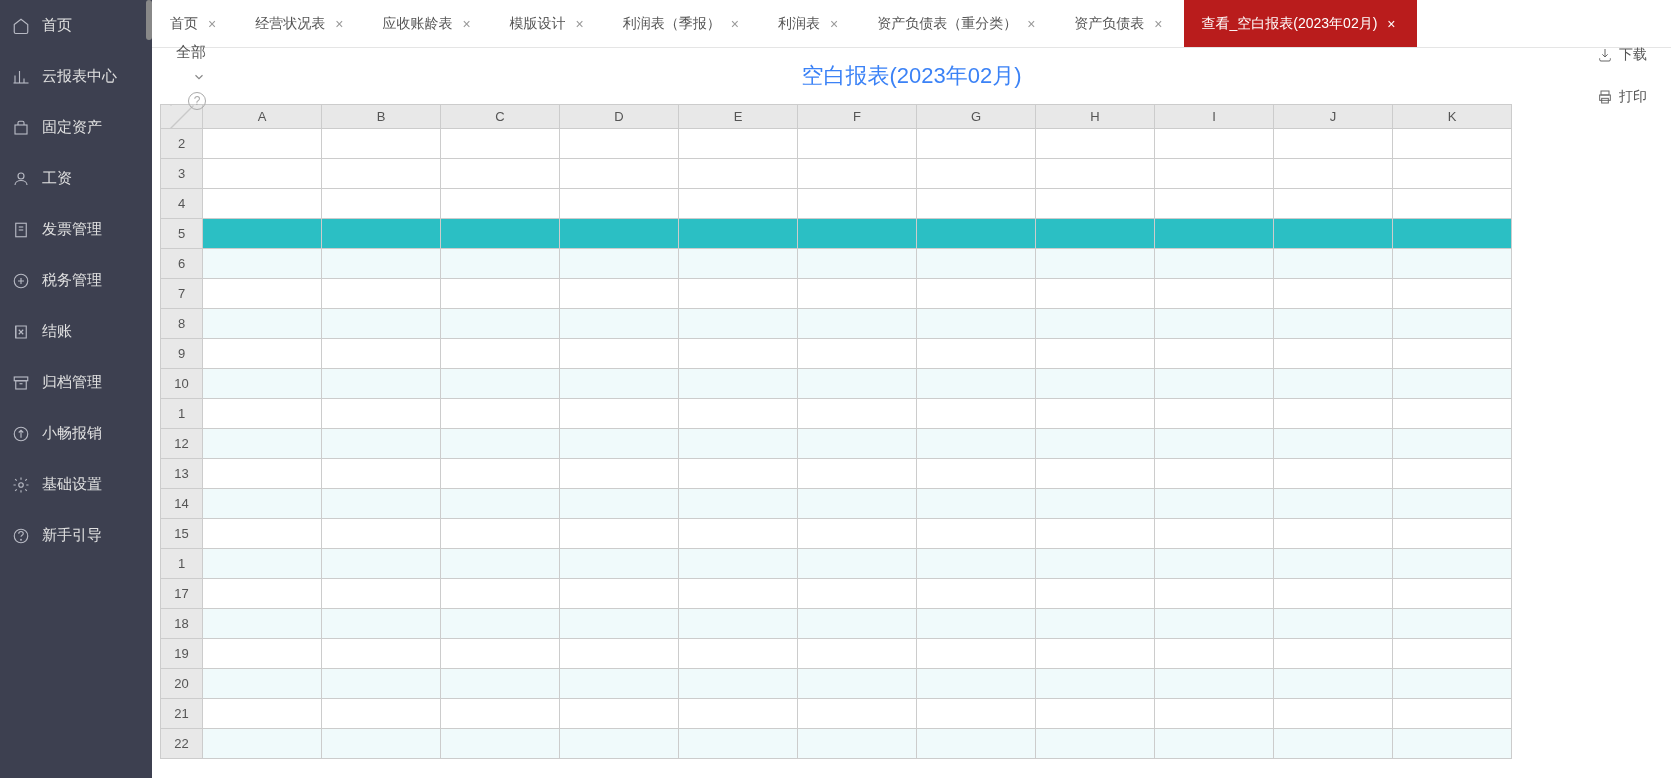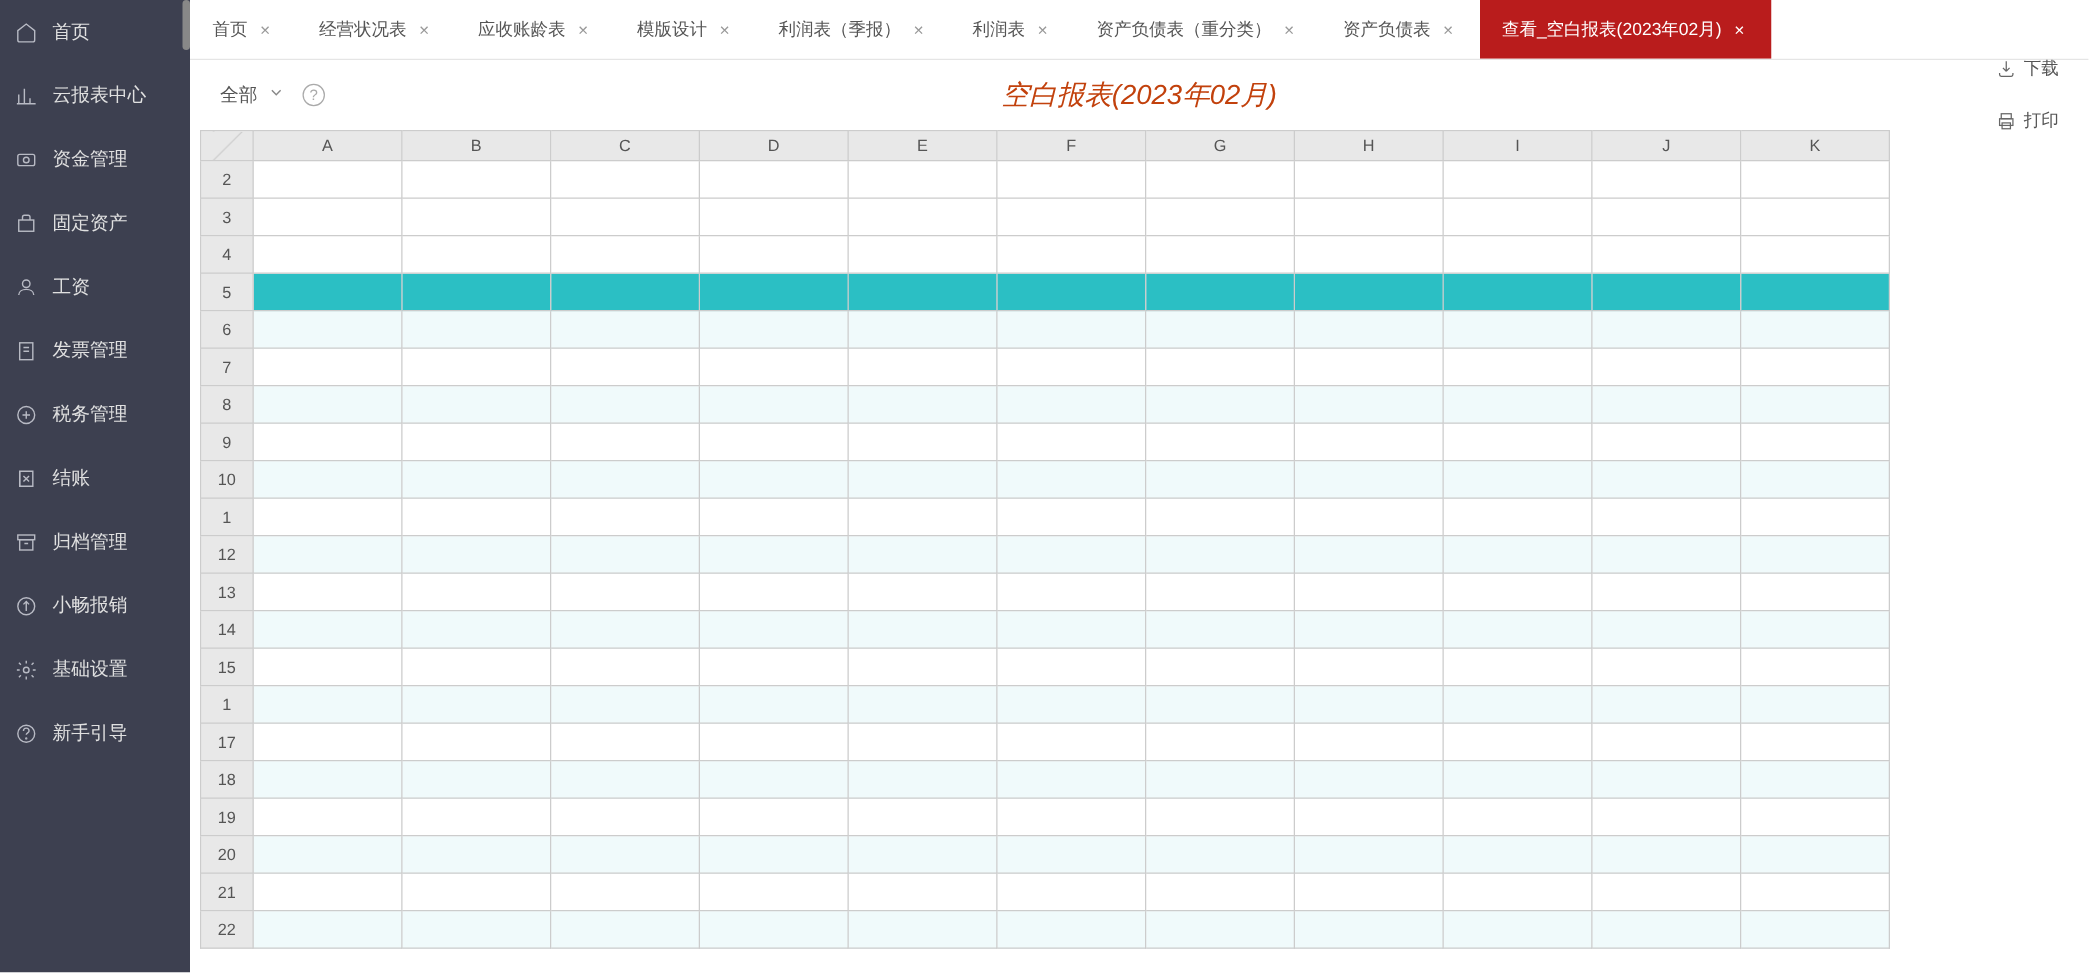--- a/index.html
+++ b/index.html
@@ -20,26 +20,26 @@
     
     .tabbar { display: flex; height: 48px; border-bottom: 1px solid #e5e5e5; align-items: stretch; overflow: hidden; }
     .tab { display: flex; align-items: center; padding: 0 18px; gap: 8px; cursor: pointer; font-size: 14px; color: #555; white-space: nowrap; border-right: 1px solid transparent; }
     .tab.active { background: #b91c1c; color: #fff; }
     .tab-close { font-size: 14px; color: #999; cursor: pointer; padding: 2px; }
     .tab.active .tab-close { color: #fff; }
     .tab:not(.closable) .tab-close { display: none; }
     
     
     .toolbar { display: flex; align-items: center; height: 56px; padding: 0 24px; position: relative; }
-    .filter-group { display: flex; align-items: flex-start; gap: 8px; }
+    .filter-group { display: flex; align-items: flex-end; gap: 8px; flex-direction: column; }
     .filter-text { font-size: 15px; color: #555; }
     .chevron-icon { width: 14px; height: 14px; }
     .chevron-icon svg { width: 14px; height: 14px; stroke: #888; fill: none; stroke-width: 2; }
     .help-icon { width: 18px; height: 18px; border: 1px solid #aaa; border-radius: 50%; display: inline-flex; align-items: center; justify-content: center; font-size: 12px; color: #aaa; margin-left: 6px; cursor: pointer; }
-    .page-title { position: absolute; left: 50%; transform: translateX(-50%); font-size: 22px; color: #c2410c; font-weight: 400; font-style: italic; }
+    .page-title { position: absolute; left: 50%; transform: translateX(-50%); font-size: 22px; color: #3b82f6; font-weight: 400; }
     .toolbar-actions { margin-left: auto; display: flex; gap: 24px; align-items: center; flex-direction: column; }
     .toolbar-btn { display: flex; align-items: center; gap: 6px; cursor: pointer; color: #555; font-size: 14px; }
     .toolbar-btn-icon { width: 16px; height: 16px; }
     .toolbar-btn-icon svg { width: 16px; height: 16px; stroke: #666; fill: none; stroke-width: 1.5; }
     
     
     .sheet-container { flex: 1; overflow: auto; padding-left: 8px; }
     .sheet { border-collapse: collapse; table-layout: fixed; }
     .sheet th, .sheet td { border: 1px solid #ccc; text-align: center; font-weight: normal; }
     .sheet .corner-cell { width: 42px; height: 24px; background: linear-gradient(135deg, #e8e8e8 0%, #e8e8e8 49%, #aaa 50%, #e8e8e8 51%, #e8e8e8 100%); }
@@ -72,29 +72,20 @@
               <line x1="10" y1="20" x2="10" y2="4"></line>
               <line x1="16" y1="20" x2="16" y2="14"></line>
               <line x1="2" y1="20" x2="22" y2="20"></line>
             </svg>
           </span>
           <span>云报表中心</span>
         </div>
         <div class="sidebar-item">
           <span class="sidebar-icon">
             <svg viewBox="0 0 24 24">
-              <rect x="3" y="6" width="18" height="12" rx="2"></rect>
-              <circle cx="12" cy="12" r="3"></circle>
-            </svg>
-          </span>
-          <span>资金管理</span>
-        </div>
-        <div class="sidebar-item">
-          <span class="sidebar-icon">
-            <svg viewBox="0 0 24 24">
               <rect x="4" y="8" width="16" height="12"></rect>
               <path d="M8 8V5a2 2 0 012-2h4a2 2 0 012 2v3"></path>
             </svg>
           </span>
           <span>固定资产</span>
         </div>
         <div class="sidebar-item">
           <span class="sidebar-icon">
             <svg viewBox="0 0 24 24">
               <circle cx="12" cy="8" r="4"></circle>

